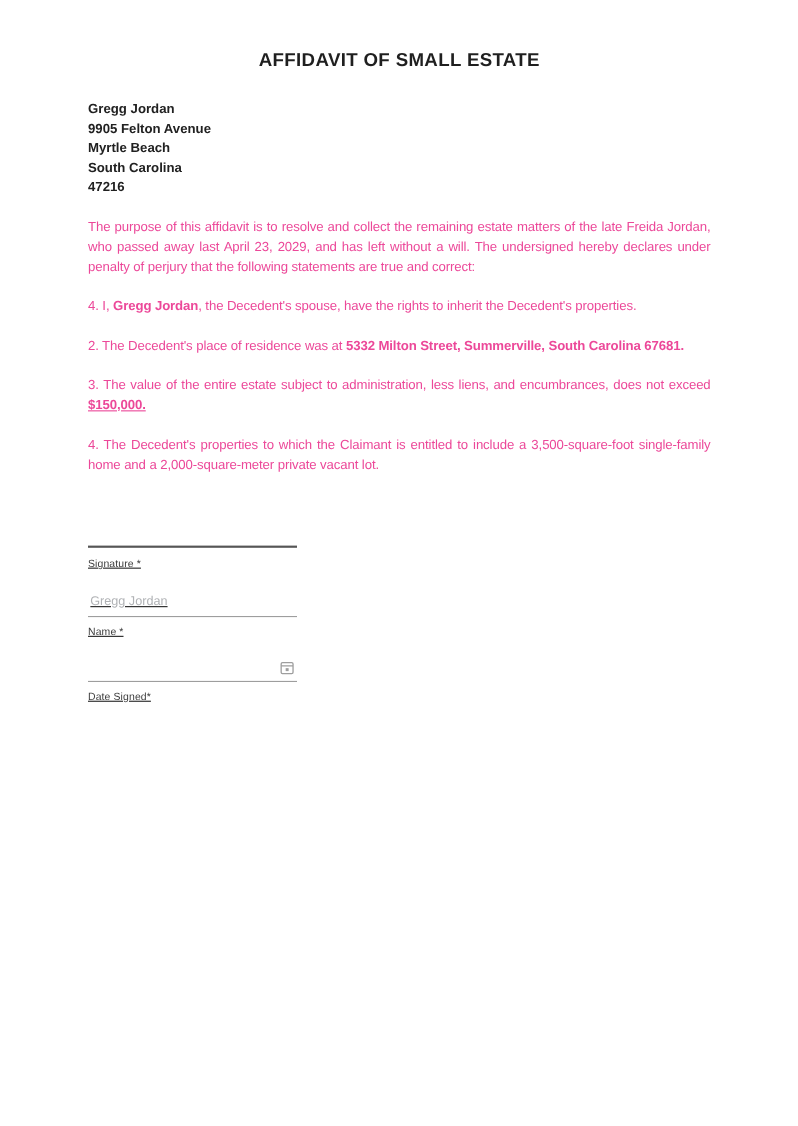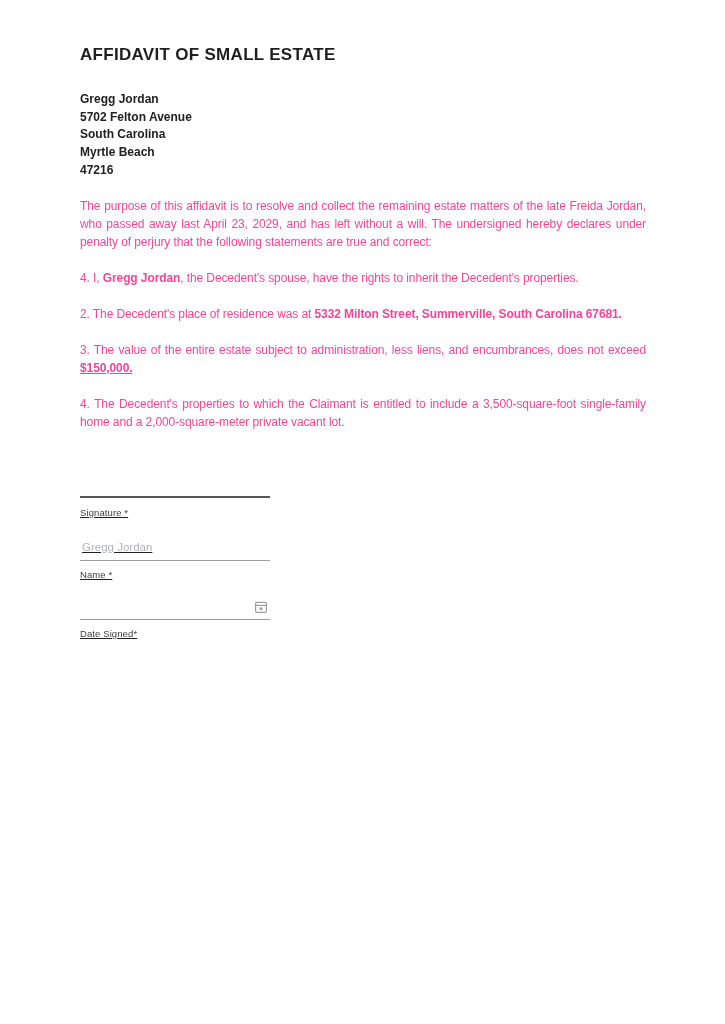--- a/index.html
+++ b/index.html
@@ -13,20 +13,21 @@
     color: #212121;
     overflow: hidden;
     margin: 0 auto;
   }
   .content { padding: 44px 79px 0 80px; }
   .doc-title {
     margin: 0;
     font-size: 17px;
     font-weight: 700;
     line-height: 22px;
+    text-align: center;
     letter-spacing: 0.3px;
     color: #1f1f1f;
   }
   .address-block {
     margin-top: 25px;
     font-size: 12px;
     font-weight: 700;
     line-height: 17.7px;
     color: #212121;
   }
@@ -115,23 +116,23 @@
 </head>
 <body>
 
 <div class="page">
   <div class="content">
 
     <h1 class="doc-title">AFFIDAVIT OF SMALL ESTATE</h1>
 
     <div class="address-block">
       <div>Gregg Jordan</div>
-      <div>5702 Felton Avenue</div>
+      <div>9905 Felton Avenue</div>
+      <div>Myrtle Beach</div>
       <div>South Carolina</div>
-      <div>Myrtle Beach</div>
       <div>47216</div>
     </div>
 
     <p class="para intro">The purpose of this affidavit is to resolve and collect the remaining estate matters of the late Freida Jordan, who passed away last April 23, 2029, and has left without a will. The undersigned hereby declares under penalty of perjury that the following statements are true and correct:</p>
 
     <p class="para"><span>4. I, </span><span class="b">Gregg Jordan</span><span>, the Decedent's spouse, have the rights to inherit the Decedent's properties.</span></p>
 
     <p class="para"><span>2. The Decedent's place of residence was at </span><span class="b">5332 Milton Street, Summerville, South Carolina 67681.</span><span></span></p>
 
     <p class="para"><span>3. The value of the entire estate subject to administration, less liens, and encumbrances, does not exceed </span><span class="bu">$150,000.</span><span></span></p>

